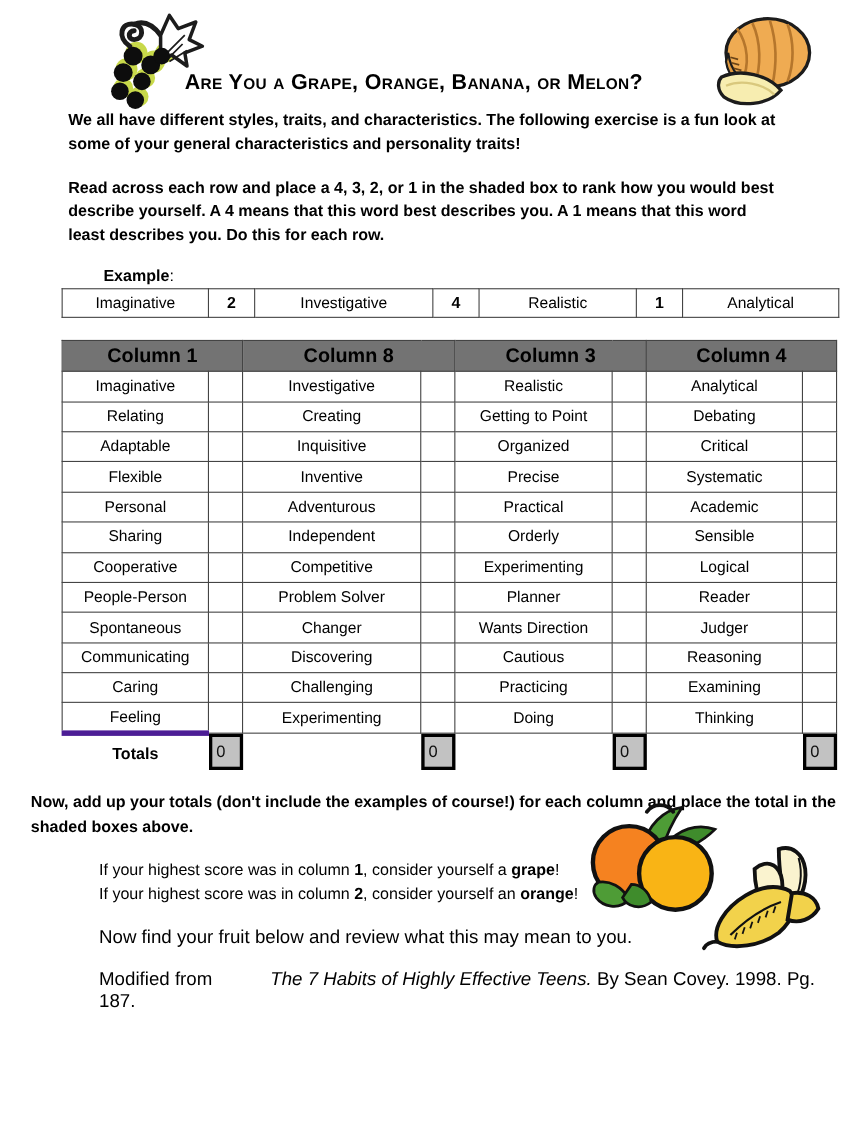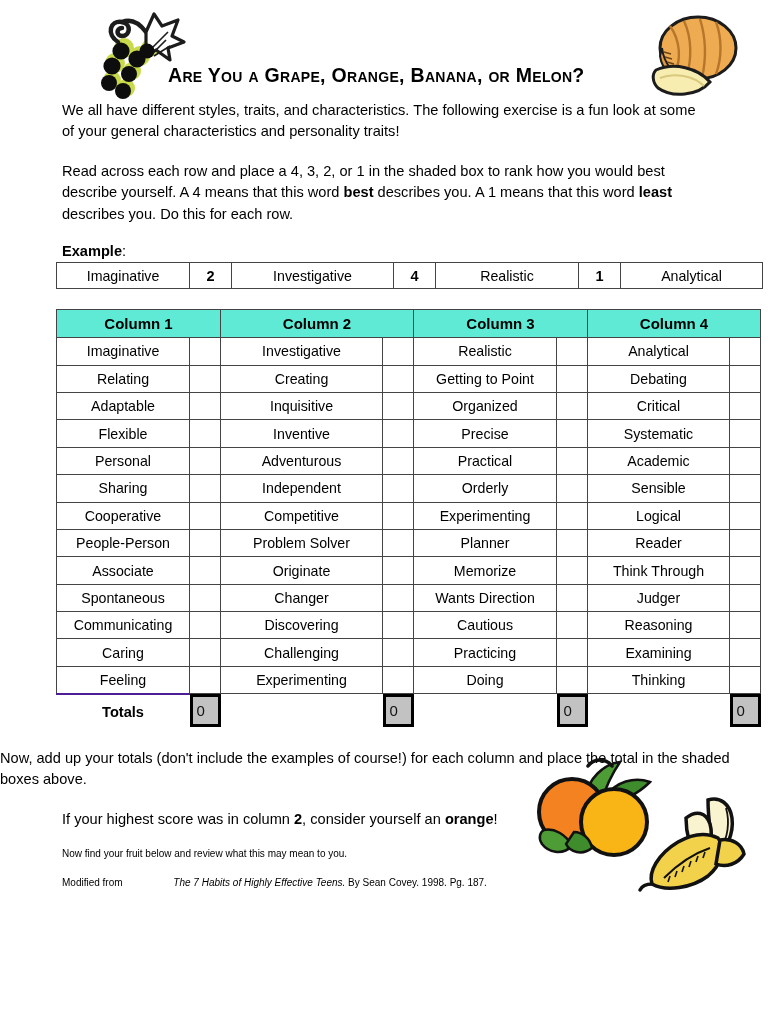--- a/index.html
+++ b/index.html
@@ -40,26 +40,26 @@
     letter-spacing: 0.3px;
     white-space: nowrap;
   }
 
   
   .body-text {
     font-size: 14.6px;
     line-height: 1.47;
     margin: 0 62px 0 62px;
   }
-  p.para { margin: 0 0 0 0; }
+  p.para { margin: 0 0 0 0; font-weight: bold; }
   .gap-md { height: 18px; }
 
   
   .example-label {
-    margin: 0 0 3px 62px;
+    margin: 0 0 3px 94px;
     font-size: 14.6px;
   }
   .example-label b { font-weight: bold; }
 
   table.grid {
     border-collapse: collapse;
     table-layout: fixed;
     margin-left: 56px;
     background: #fff;
   }
@@ -80,40 +80,40 @@
   td.shade.num {
     font-weight: bold;
     font-size: 14.5px;
   }
 
   
   .table-gap { height: 20px; }
   table.main-table { width: 652px; }
   table.main-table td.colhead {
     font-weight: bold;
-    font-size: 15px;
+    font-size: 18px;
     height: 28px;
-    background: #5eead4;
+    background: #737373;
   }
   table.main-table td.word {
     height: 27.4px;
     font-size: 14.2px;
   }
 
   
   table.main-table tr.totals-row td {
     border: none;
     background: transparent;
     height: 36px;
   }
   table.main-table tr.totals-row td.totals-label {
     font-weight: bold;
     font-size: 14.6px;
     text-align: center;
-    border-top: 2px solid #4c1d95;
+    border-top: 5px solid #4c1d95;
   }
   table.main-table tr.totals-row td.totals-blank {
     border-top: 1px solid #444;
   }
   table.main-table tr.totals-row td.totals-box {
     padding: 0;
     vertical-align: top;
   }
   .total-box-inner {
     border: 3px solid #000;
@@ -121,36 +121,36 @@
     height: 33px;
     width: 100%;
     font-size: 15px;
     text-align: left;
     padding-left: 4px;
     line-height: 27px;
     color: #111;
   }
 
   
-  .bottom-wrap { position: relative; }
+  .bottom-wrap { position: relative; padding-left: 28px; }
   .score-lines { font-size: 14.6px; line-height: 1.46; margin: 0 0 0 62px; }
   .score-lines .n, .score-lines .fruit { font-weight: bold; }
 
   .oranges-art {
     position: absolute;
     left: 528px; top: 8px;
     width: 128px; height: 106px;
   }
   .banana-art {
     position: absolute;
     left: 634px; top: 44px;
     width: 122px; height: 108px;
   }
 
-  .footer-note { font-size: 10px; margin: 0 0 0 62px; }
+  .footer-note { font-size: 17px; margin: 0 0 0 62px; }
   .footer-note i { font-style: italic; margin-left: 48px; }
 </style>
 </head>
 <body>
 
 <div class="page">
 
   <div class="header-band">
 
     <svg class="grape-art" viewBox="0 0 104 100">
@@ -254,21 +254,21 @@
       <col style="width:162px">
         <col style="width:31px">
       <col style="width:143px">
         <col style="width:31px">
       <col style="width:142px">
         <col style="width:31px">
     </colgroup>
     <tbody id="main-tbody">
         <tr>
           <td class="colhead" colspan="2">Column 1</td>
-          <td class="colhead" colspan="2">Column 2</td>
+          <td class="colhead" colspan="2">Column 8</td>
           <td class="colhead" colspan="2">Column 3</td>
           <td class="colhead" colspan="2">Column 4</td>
         </tr>
         <tr>
           <td class="word">Imaginative</td>
           <td class="shade"></td>
           <td class="word">Investigative</td>
           <td class="shade"></td>
           <td class="word">Realistic</td>
           <td class="shade"></td>
@@ -336,30 +336,20 @@
           <td class="shade"></td>
         </tr>
         <tr>
           <td class="word">People-Person</td>
           <td class="shade"></td>
           <td class="word">Problem Solver</td>
           <td class="shade"></td>
           <td class="word">Planner</td>
           <td class="shade"></td>
           <td class="word">Reader</td>
-          <td class="shade"></td>
-        </tr>
-        <tr>
-          <td class="word">Associate</td>
-          <td class="shade"></td>
-          <td class="word">Originate</td>
-          <td class="shade"></td>
-          <td class="word">Memorize</td>
-          <td class="shade"></td>
-          <td class="word">Think Through</td>
           <td class="shade"></td>
         </tr>
         <tr>
           <td class="word">Spontaneous</td>
           <td class="shade"></td>
           <td class="word">Changer</td>
           <td class="shade"></td>
           <td class="word">Wants Direction</td>
           <td class="shade"></td>
           <td class="word">Judger</td>
@@ -448,20 +438,21 @@
             <path d="M64 64 L62 70"></path>
             <path d="M71 60 L69 66"></path>
         </g>
         <path d="M18 92 C12 92 8 94 6 98" fill="none" stroke="#111" stroke-width="3.5" stroke-linecap="round"></path>
       </g>
     </svg>
 
     <p class="body-text para">Now, add up your totals (don't include the examples of course!) for each column and place the total in the shaded boxes above.</p>
     <div class="gap-md"></div>
     <div class="score-lines" id="score-lines">
+        <div><span>If your highest score was in column </span><span class="n">1</span><span>, consider yourself a </span><span class="fruit">grape</span><span>!</span></div>
         <div><span>If your highest score was in column </span><span class="n">2</span><span>, consider yourself an </span><span class="fruit">orange</span><span>!</span></div>
       </div>
     <div class="gap-md"></div>
     <p class="footer-note">Now find your fruit below and review what this may mean to you.</p>
     <div class="gap-md"></div>
     <p class="footer-note"><span>Modified from </span><i>The 7 Habits of Highly Effective Teens.</i><span>  By Sean Covey. 1998.  Pg. 187.</span></p>
   </div>
 
 </div>
 

